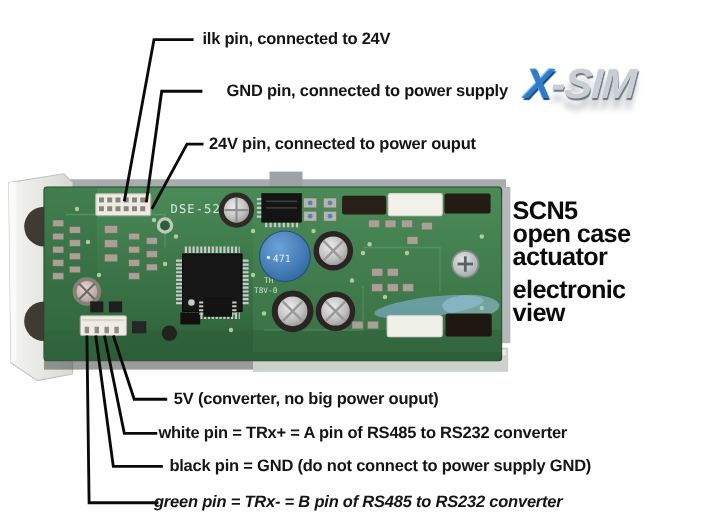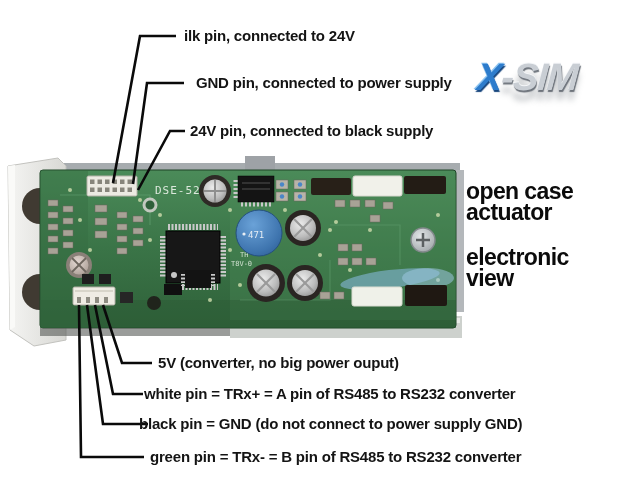--- a/index.html
+++ b/index.html
@@ -9,21 +9,21 @@
   }
   .scene{position:absolute;left:0;top:0;}
   .callout{
     position:absolute;white-space:nowrap;
     font-size:15px;font-weight:bold;color:#141414;letter-spacing:-0.2px;
   }
   .caption{
     position:absolute;left:466px;top:181px;
     font-size:23px;font-weight:bold;color:#0b0b0b;line-height:21px;letter-spacing:-0.6px;
   }
-  .caption .grp2{display:block;margin-top:24px;}
+  .caption .grp2{display:block;margin-top:9px;}
   .caption span{display:block;}
   .logo{
     position:absolute;left:477px;top:56px;
     font-size:38px;font-weight:bold;font-style:italic;letter-spacing:-1px;
     transform:skewX(-4deg);
   }
   .logo-x{
     color:#2d7ccc;
     text-shadow:-1px -1px 0 #8ec4f0, 1px 2px 1px #17467e;
   }
@@ -292,31 +292,32 @@
       <polyline points="133,184 147,83 184,83"></polyline>
       <polyline points="138,190 170,131 185,131"></polyline>
       <polyline points="103,305 122,363 152,363"></polyline>
       <polyline points="95,305 113,394 143,394"></polyline>
       <polyline points="87,305 103,424 148,424"></polyline>
       <polyline points="79,305 81,457 144,457"></polyline>
     </g>
   </svg>
 
   <div class="callout" style="left:184px;top:27px;text-align:right;">ilk pin, connected to 24V</div>
-  <div class="callout" style="left:196px;top:74px;">GND pin, connected to power supply</div>
-  <div class="callout" style="left:190px;top:122px;">24V pin, connected to black supply</div>
+  <div class="callout" style="left:206px;top:74px;">GND pin, connected to power supply</div>
+  <div class="callout" style="left:190px;top:122px;">24V pin, connected to power ouput</div>
   <div class="callout" style="left:158px;top:354px;">5V (converter, no big power ouput)</div>
   <div class="callout" style="left:144px;top:385px;">white pin = TRx+ = A pin of RS485 to RS232 converter</div>
-  <div class="callout" style="left:139px;top:415px;">black pin = GND (do not connect to power supply GND)</div>
-  <div class="callout" style="left:150px;top:448px;">green pin = TRx- = B pin of RS485 to RS232 converter</div>
+  <div class="callout" style="left:154px;top:415px;">black pin = GND (do not connect to power supply GND)</div>
+  <div class="callout" style="left:140px;top:448px;font-style:italic;">green pin = TRx- = B pin of RS485 to RS232 converter</div>
 
   <div class="logo">
     <span class="logo-x">X</span><span class="logo-sim">-SIM</span>
   </div>
 
   <div class="caption">
+    <span>SCN5</span>
     <span>open case</span>
     <span>actuator</span>
     <span class="grp2">electronic</span>
     <span>view</span>
   </div>
 
 </div>
 
 </body></html>

